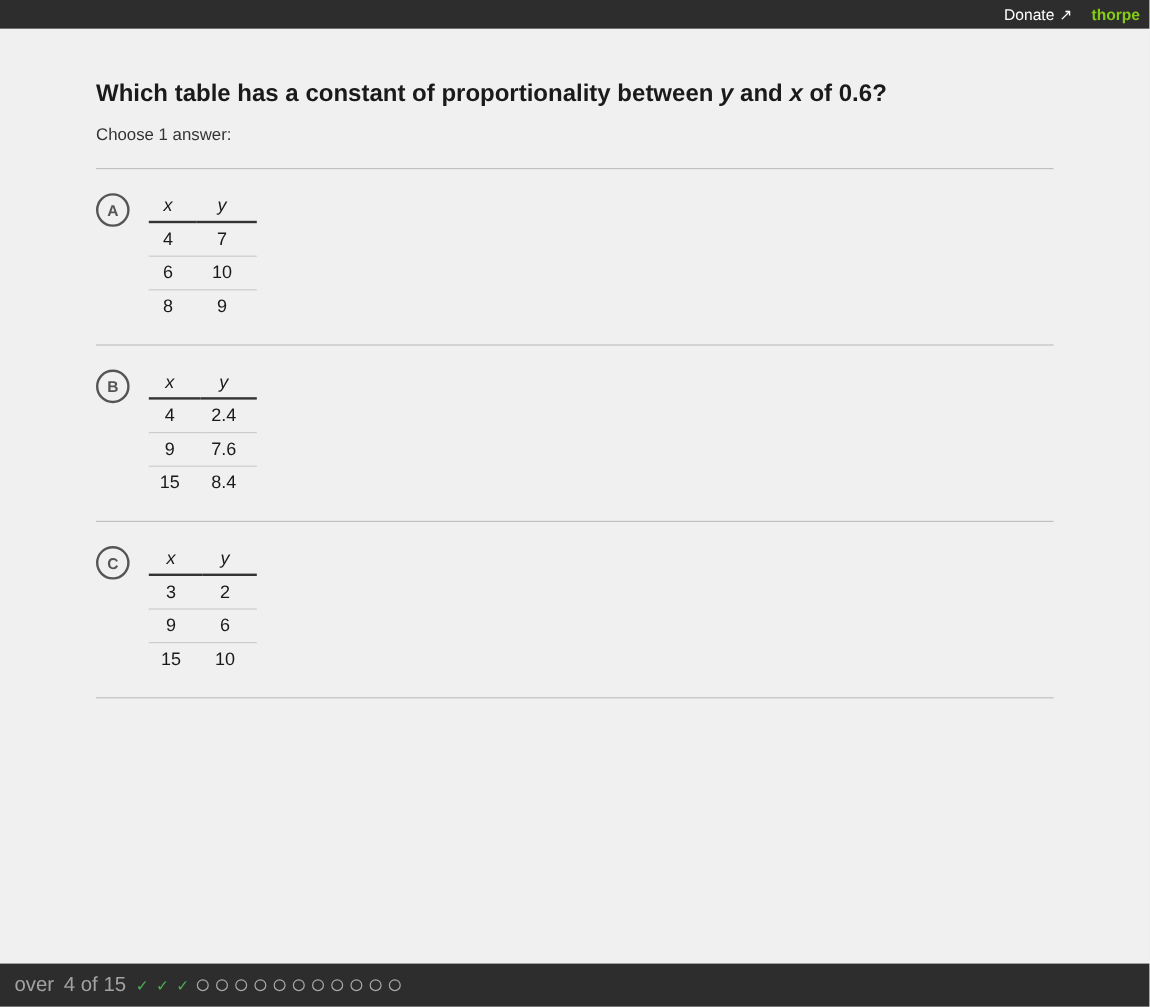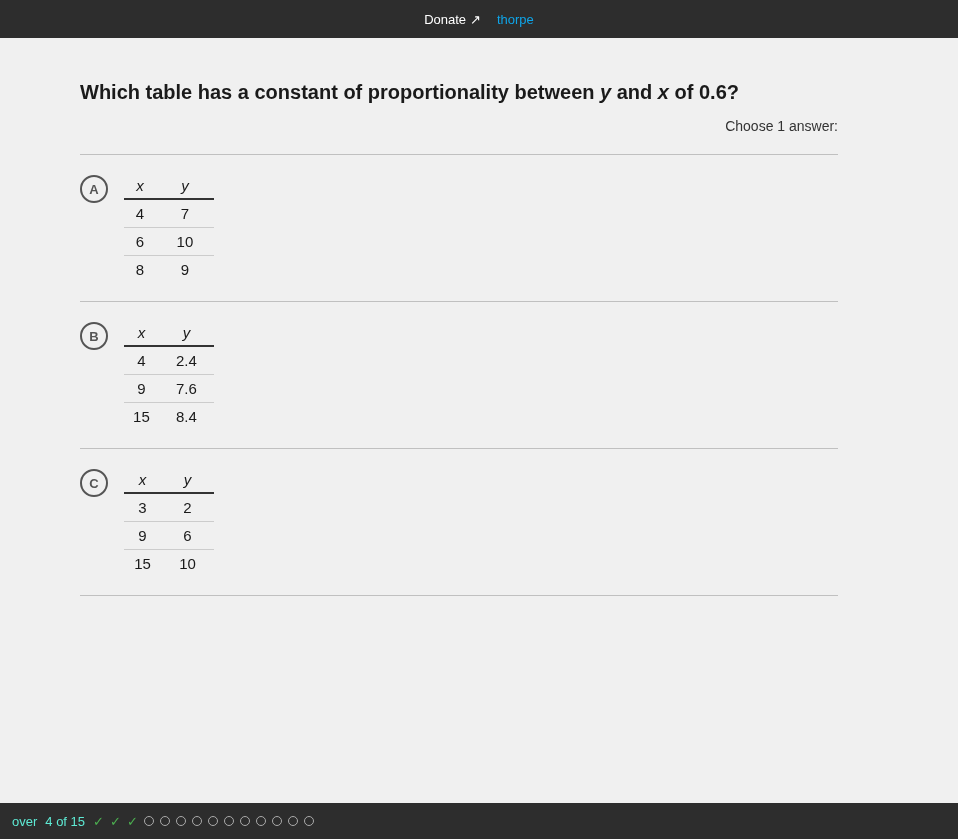--- a/index.html
+++ b/index.html
@@ -9,67 +9,67 @@
       background: #e8e8e8;
       width: 958px;
       min-height: 839px;
       display: flex;
       flex-direction: column;
     }
 
     
     .top-bar {
       background: #2d2d2d;
-      height: 38px;
-      display: flex;
-      align-items: center;
-      justify-content: center;
+      height: 24px;
+      display: flex;
+      align-items: center;
+      justify-content: flex-end;
       padding: 0 8px;
       gap: 16px;
       flex-shrink: 0;
     }
 
     .top-bar-donate {
       color: #ffffff;
       font-size: 13px;
       cursor: pointer;
       display: flex;
       align-items: center;
       gap: 4px;
     }
 
     .top-bar-user {
-      color: #0ea5e9;
-      font-size: 13px;
+      color: #84cc16;
+      font-size: 13px;
+      font-weight: bold;
     }
 
     
     .main-content {
       flex: 1;
       background: #f0f0f0;
-      padding: 40px 120px 80px 80px;
+      padding: 40px 80px 80px 80px;
     }
 
     .question-text {
       font-size: 20px;
       font-weight: bold;
       color: #1a1a1a;
       margin-bottom: 12px;
       line-height: 1.4;
     }
 
     .question-text em {
       font-style: italic;
     }
 
     .choose-label {
       font-size: 14px;
       color: #333;
       margin-bottom: 20px;
-      text-align: right;
     }
 
     .divider {
       border: none;
       border-top: 1px solid #c0c0c0;
       margin: 0;
     }
 
     
     .option {
@@ -130,22 +130,22 @@
       background: #2d2d2d;
       height: 36px;
       display: flex;
       align-items: center;
       padding: 0 12px;
       gap: 8px;
       flex-shrink: 0;
     }
 
     .bottom-bar-text {
-      color: #5eead4;
-      font-size: 13px;
+      color: #a3a3a3;
+      font-size: 17px;
     }
 
     .progress-dots {
       display: flex;
       align-items: center;
       gap: 6px;
     }
 
     .dot {
       width: 10px;

